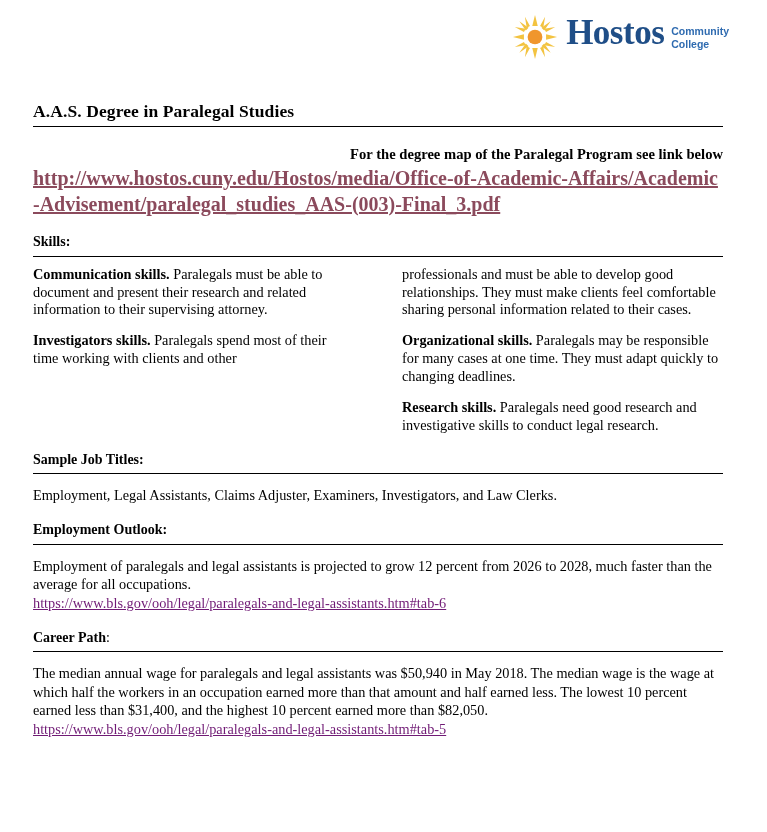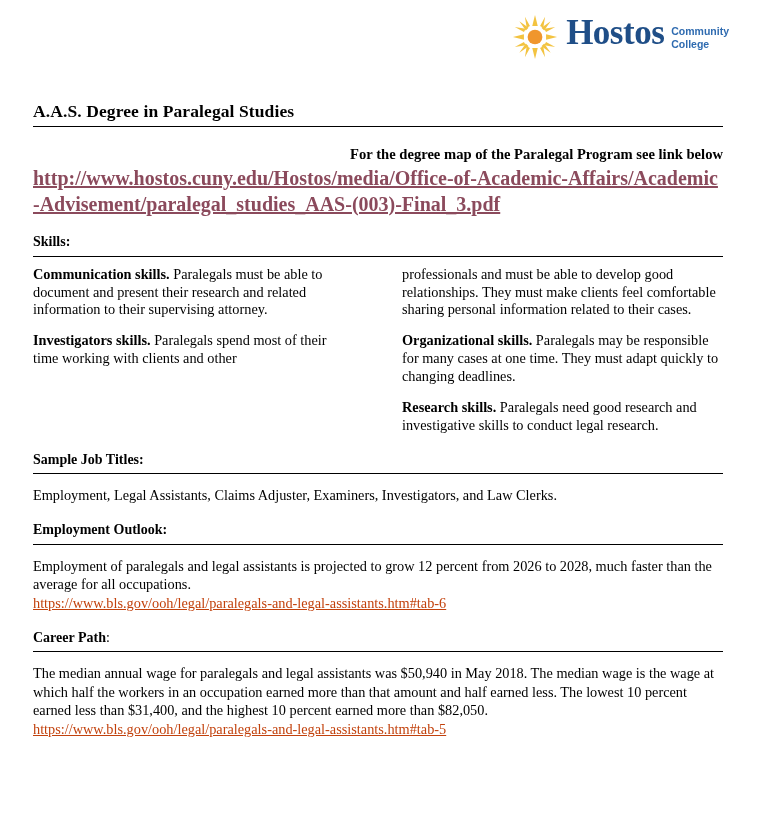--- a/index.html
+++ b/index.html
@@ -132,21 +132,21 @@
   .skill-item b { font-weight: bold; margin-top: 19px; }
 
   .body-text {
     font-size: 14.3px;
     line-height: 1.3;
     margin: 12px 0 0 0;
   }
 
   .ext-link {
     font-size: 14.3px;
-    color: #c2410c;
+    color: #701a75;
     text-decoration: underline;
     cursor: pointer;
     display: inline-block;
     line-height: 1.3;
   }
 </style>
 </head>
 <body>
 
 <div class="page">

